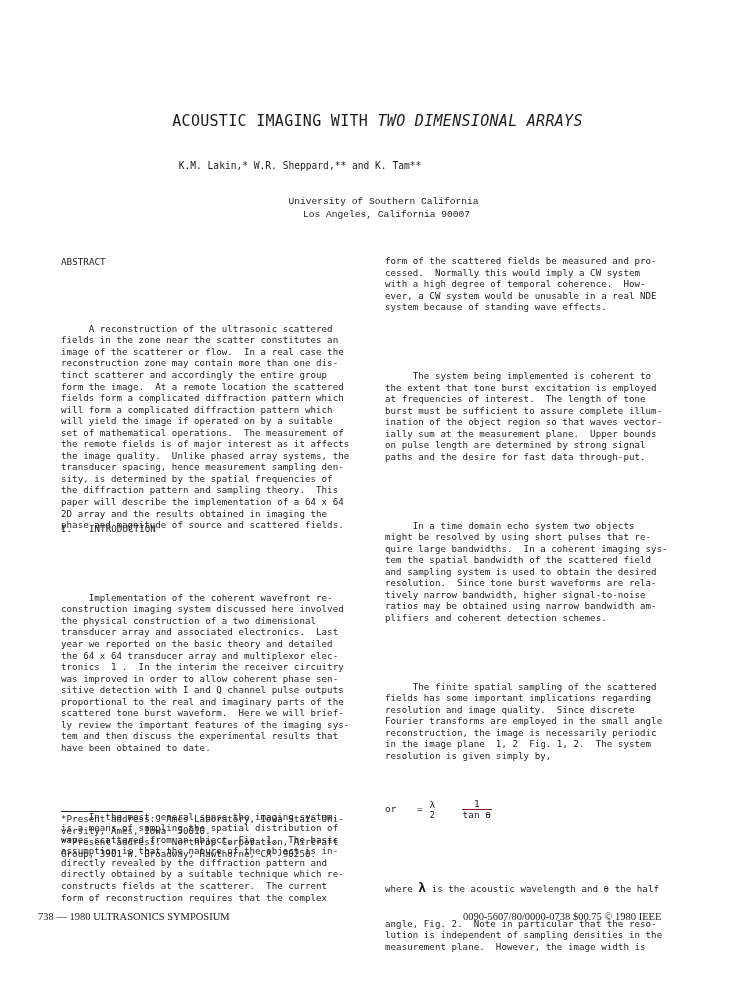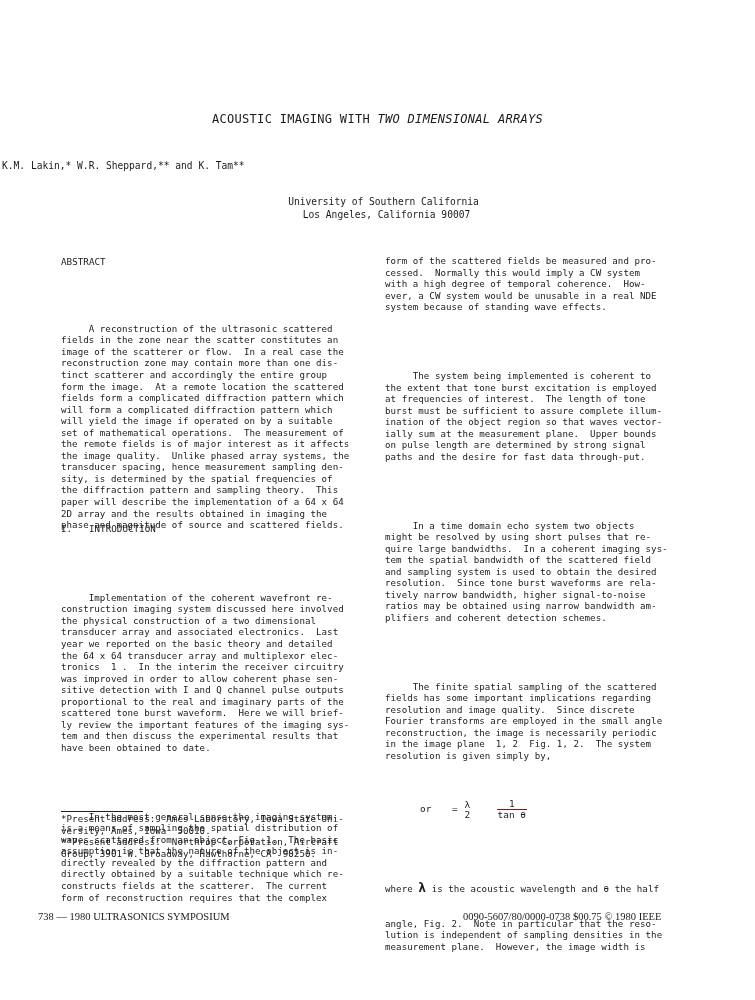--- a/index.html
+++ b/index.html
@@ -1,22 +1,22 @@
 <!DOCTYPE html>
 <html><head>
 <meta charset="utf-8">
 <style>
   html, body { margin:0; padding:0; background:#ffffff; }
   body { width:755px; height:1000px; position:relative; overflow:hidden;
          font-family:"DejaVu Sans Mono","Liberation Mono",monospace; color:#1a1a1a; }
   .abs { position:absolute; }
-  .title { top:112px; left:0; width:755px; text-align:center; font-size:12px; letter-spacing:0.3px; }
+  .title { top:112px; left:0; width:755px; text-align:center; font-size:15px; letter-spacing:0.3px; }
   .title i { font-style:italic; }
-  .authors { top:160px; left:0; width:598px; font-size:9.6px; padding-left:2px; box-sizing:border-box;}
-  .affil { top:196px; left:0; width:755px; text-align:center; font-size:9.6px; line-height:12.5px; padding-left:12px; box-sizing:border-box;}
+  .authors { top:160px; left:0; width:598px; text-align:center; font-size:9.6px; padding-left:2px; box-sizing:border-box;}
+  .affil { top:196px; left:0; width:755px; text-align:center; font-size:9.6px; line-height:12.5px; padding-left:12px; box-sizing:border-box;font-family:Liberation Mono, monospace;}
   .col { font-size:9.15px; line-height:11.55px; white-space:pre; letter-spacing:0.05px; }
   .left { left:61px; width:300px; }
   .right { left:385px; width:310px; }
   .heading { text-align:left; white-space:pre; font-size:9.2px; }
   .footrule { left:61px; top:811px; width:82px; border-top:1px solid #222; }
   .eq { font-size:9.4px; }
   .frac { display:inline-block; vertical-align:middle; text-align:center; line-height:10px; }
   .frac .num { display:block; padding:0 1px; }
   .frac .den { display:block; border-top:1px solid #7f1d1d; padding:0 1px; }
   .frac.nobar .den { border-top:none; }
@@ -53,21 +53,21 @@
 
 <div class="abs col right" style="top:233px">
   <div><div>form of the scattered fields be measured and pro-</div><div>cessed.  Normally this would imply a CW system</div><div>with a high degree of temporal coherence.  How-</div><div>ever, a CW system would be unusable in a real NDE</div><div>system because of standing wave effects.</div></div>
   <div style="height:11px"></div>
   <div><div>     The system being implemented is coherent to</div><div>the extent that tone burst excitation is employed</div><div>at frequencies of interest.  The length of tone</div><div>burst must be sufficient to assure complete illum-</div><div>ination of the object region so that waves vector-</div><div>ially sum at the measurement plane.  Upper bounds</div><div>on pulse length are determined by strong signal</div><div>paths and the desire for fast data through-put.</div></div>
   <div style="height:11px"></div>
   <div><div>     In a time domain echo system two objects</div><div>might be resolved by using short pulses that re-</div><div>quire large bandwidths.  In a coherent imaging sys-</div><div>tem the spatial bandwidth of the scattered field</div><div>and sampling system is used to obtain the desired</div><div>resolution.  Since tone burst waveforms are rela-</div><div>tively narrow bandwidth, higher signal-to-noise</div><div>ratios may be obtained using narrow bandwidth am-</div><div>plifiers and coherent detection schemes.</div></div>
   <div style="height:11px"></div>
   <div><div>     The finite spatial sampling of the scattered</div><div>fields has some important implications regarding</div><div>resolution and image quality.  Since discrete</div><div>Fourier transforms are employed in the small angle</div><div>reconstruction, the image is necessarily periodic</div><div>in the image plane  1, 2  Fig. 1, 2.  The system</div><div>resolution is given simply by,</div></div>
 
-  <div class="eq" style="margin-top:2px; padding-left:0px; white-space:nowrap;margin-left:35px;">
+  <div class="eq" style="margin-top:2px; padding-left:0px; white-space:nowrap;">
     <span style="display:inline-block;width:32px">or</span><span>=</span>
     <span class="frac nobar"><span class="num">λ</span><span class="den">2</span></span>
     <span style="display:inline-block;width:14px"></span>
     <span class="frac"><span class="num">1</span><span class="den">tan θ</span></span>
   </div>
 
   <div style="margin-top:4px">
     <div><span>where </span><span class="big">λ</span><span> is the acoustic wavelength and </span><span>θ</span><span> the half</span></div>
     <div><div>angle, Fig. 2.  Note in particular that the reso-</div><div>lution is independent of sampling densities in the</div><div>measurement plane.  However, the image width is</div></div>
   </div>

